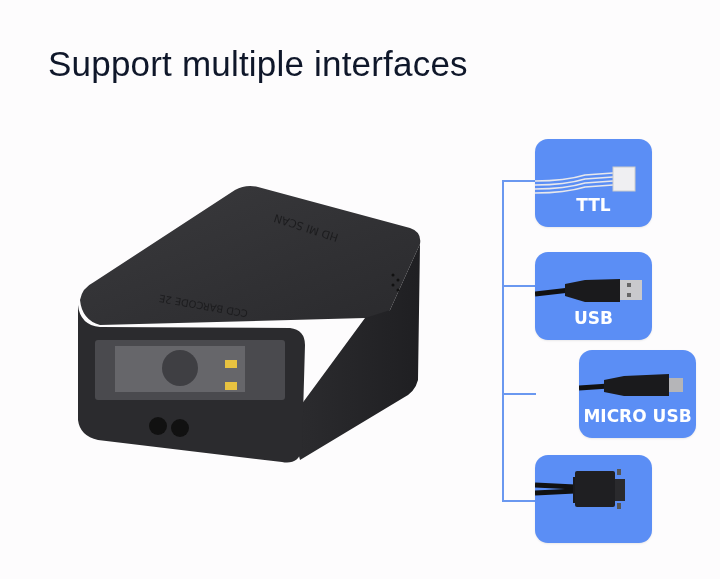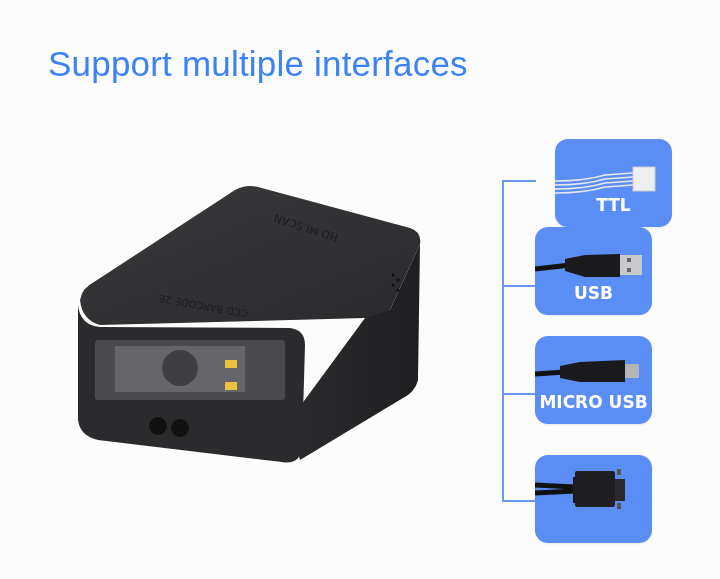--- a/index.html
+++ b/index.html
@@ -1,17 +1,17 @@
 <!DOCTYPE html>
 <html><head>
 <meta charset="utf-8">
 <style>
   html,body{margin:0;padding:0;}
   body{width:720px;height:579px;background:#fdfcfd;position:relative;overflow:hidden;font-family:"Liberation Sans",sans-serif;}
-  .title{position:absolute;left:48px;top:44px;font-size:35px;color:#3b82f6;font-family:"Liberation Sans",sans-serif;letter-spacing:0.2px;}
+  .title{position:absolute;left:48px;top:44px;font-size:35px;color:#0f172a;font-family:"Liberation Sans",sans-serif;letter-spacing:0.2px;}
   .vline{position:absolute;left:502px;top:180px;width:2px;height:322px;background:#6a98f0;}
   .hline{position:absolute;left:502px;height:2px;width:34px;background:#6a98f0;}
   .card{position:absolute;left:535px;width:117px;height:88px;background:#5b8ef5;border-radius:13px;box-shadow:0 1px 2px rgba(0,0,0,0.08);}
   .card .label{position:absolute;left:0;right:0;bottom:12px;text-align:center;color:#fff;font-weight:bold;font-size:17px;font-family:"DejaVu Sans",sans-serif;}
   .card svg{position:absolute;left:0;top:0;}
   .scanner{position:absolute;left:60px;top:170px;}
 </style>
 </head>
 <body>
 
@@ -54,43 +54,43 @@
       <circle cx="338" cy="120" r="1.5" fill="#111"></circle>
   </svg>
 </div>
 
 <div class="vline"></div>
 <div class="hline" style="top:180px;"></div>
 <div class="hline" style="top:285px;"></div>
 <div class="hline" style="top:393px;"></div>
 <div class="hline" style="top:500px;"></div>
 
-<div class="card" style="top:139px;margin-left:20px;">
+<div class="card" style="top:139px;">
   <svg width="117" height="60">
     <path d="M0,42 Q30,42 50,36 L78,34" stroke="#e8e8ec" stroke-width="1.5" fill="none"></path>
     <path d="M0,46 Q30,46 50,40 L78,38" stroke="#e8e8ec" stroke-width="1.5" fill="none"></path>
     <path d="M0,50 Q30,50 50,44 L78,42" stroke="#e8e8ec" stroke-width="1.5" fill="none"></path>
     <path d="M0,54 Q30,54 50,48 L78,46" stroke="#e8e8ec" stroke-width="1.5" fill="none"></path>
     <rect x="78" y="28" width="22" height="24" fill="#efeff2" stroke="#ccc"></rect>
   </svg>
   <div class="label">TTL</div>
 </div>
 
-<div class="card" style="top:227px;">
+<div class="card" style="top:252px;">
   <svg width="117" height="60">
     <path d="M0,42 L35,38" stroke="#111" stroke-width="5"></path>
     <path d="M30,32 L50,28 L85,27 L85,50 L50,50 L30,44 Z" fill="#1a1a1c"></path>
     <rect x="85" y="28" width="22" height="20" fill="#c9c9cc"></rect>
     <rect x="92" y="31" width="4" height="4" fill="#666"></rect>
       <rect x="92" y="41" width="4" height="4" fill="#666"></rect>
   </svg>
   <div class="label">USB</div>
 </div>
 
-<div class="card" style="top:336px;">
+<div class="card" style="top:350px;margin-left:44px;">
   <svg width="117" height="60">
     <path d="M0,38 L30,36" stroke="#111" stroke-width="5"></path>
     <path d="M25,30 L45,26 L90,24 L90,46 L45,46 L25,42 Z" fill="#1a1a1c"></path>
     <rect x="90" y="28" width="14" height="14" fill="#b5b5b8"></rect>
   </svg>
   <div class="label">MICRO USB</div>
 </div>
 
 <div class="card" style="top:455px;">
   <svg width="117" height="60">

